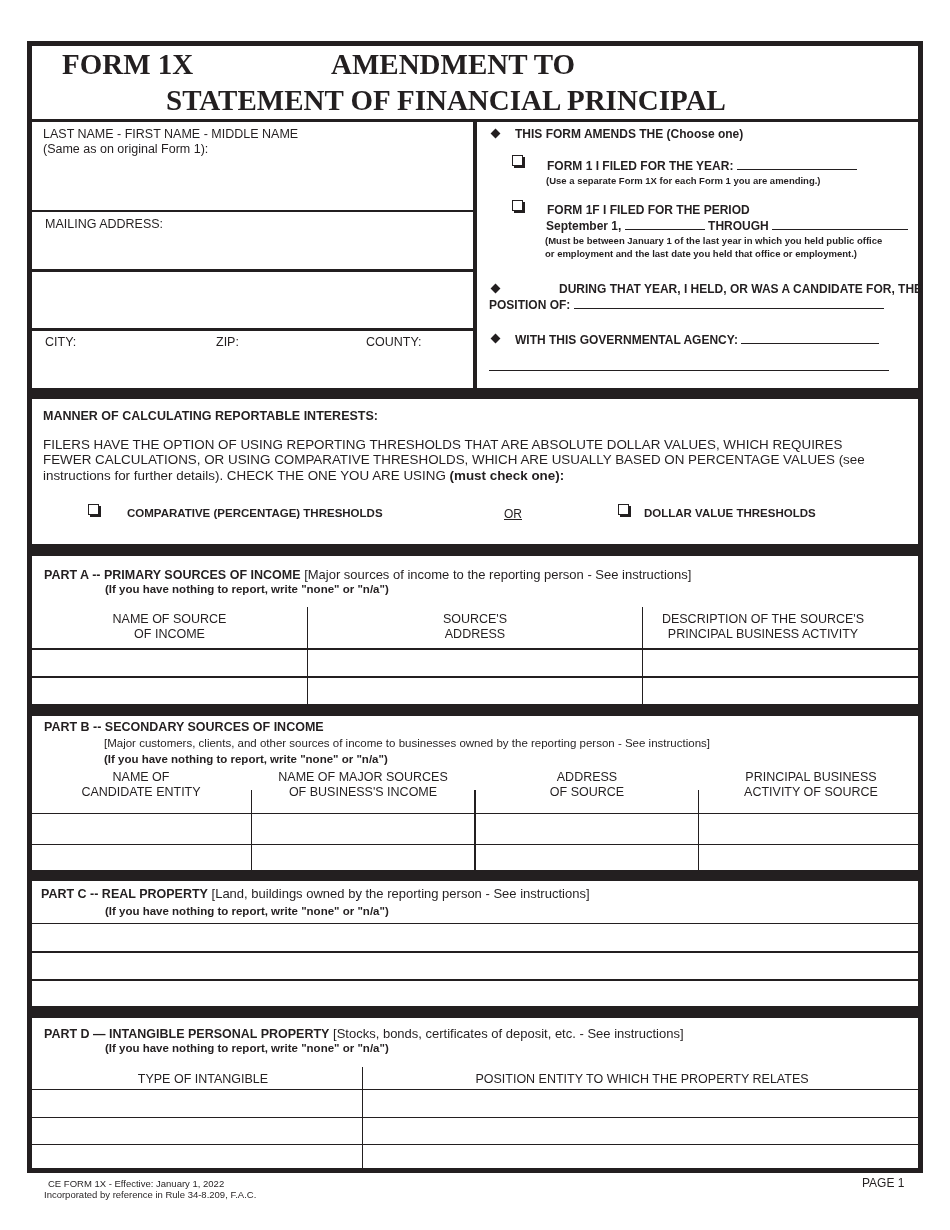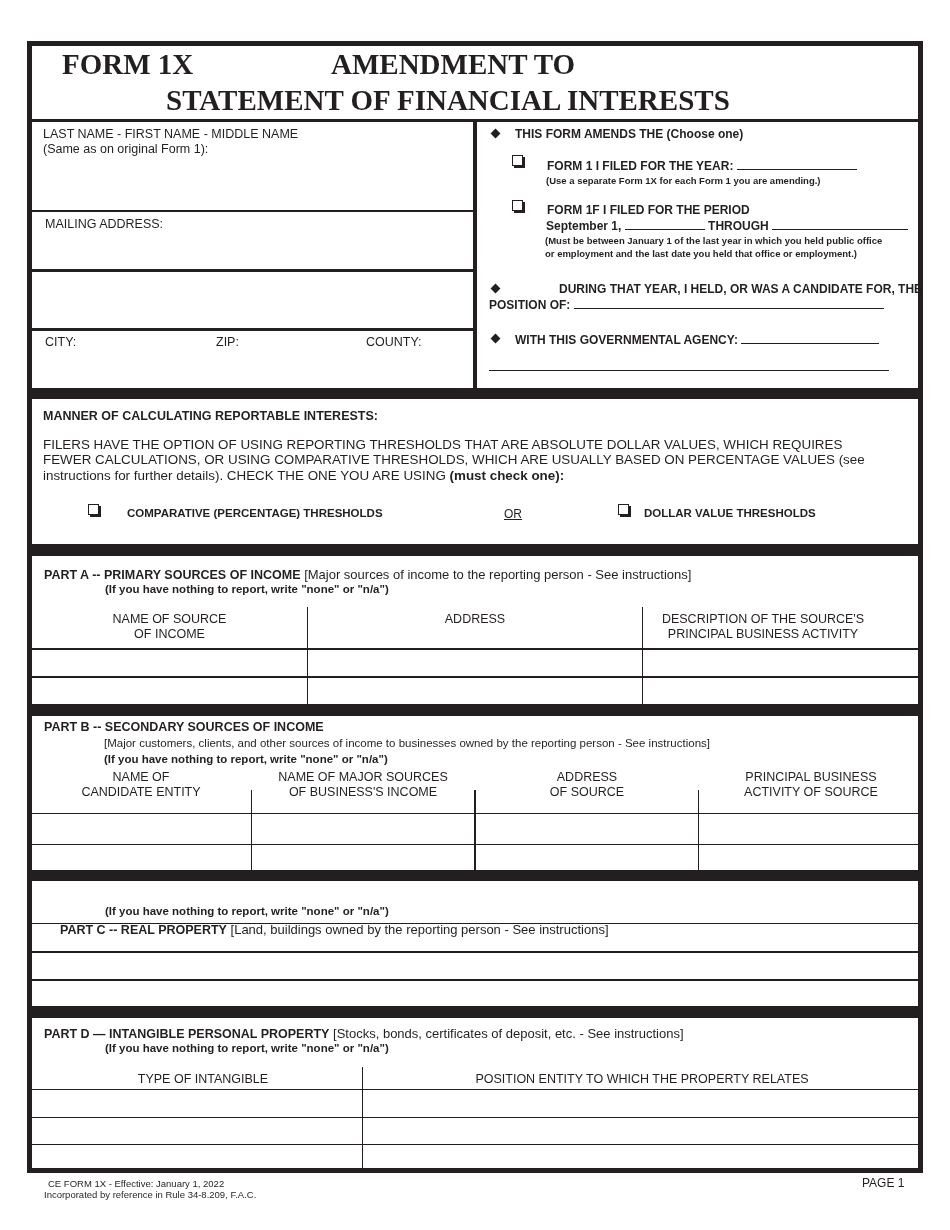--- a/index.html
+++ b/index.html
@@ -23,21 +23,21 @@
   .field { position: absolute; background: transparent; }
   .foot { font-size: 9.5px; color: #231f20; white-space: nowrap; }
 </style>
 </head>
 <body>
 
 <div class="frame"></div>
 
 <div class="abs serif-title" style="left:62px; top:48px;">FORM 1X</div>
 <div class="abs serif-title" style="left:331px; top:48px;">AMENDMENT TO</div>
-<div class="abs serif-title" style="left:166px; top:84px;">STATEMENT OF FINANCIAL INTERESTS</div>
+<div class="abs serif-title" style="left:166px; top:84px;">STATEMENT OF FINANCIAL PRINCIPAL</div>
 <div class="hl" style="left:30px; top:119px; width:890px; height:3px;"></div>
 
 <div class="bar" style="left:473px; top:121px; width:4px; height:268px;"></div>
 
 <div class="abs lbl" style="left:43px; top:127px;">LAST NAME - FIRST NAME - MIDDLE NAME</div>
 <div class="abs lbl" style="left:43px; top:142px;">(Same as on original Form 1):</div>
 <div class="field" style="left:32px; top:158px; width:440px; height:52px;"></div>
 <div class="hl" style="left:30px; top:210px; width:444px;"></div>
 
 <div class="abs lbl" style="left:45px; top:217px;">MAILING ADDRESS:</div>
@@ -109,20 +109,21 @@
   <span class="b" style="font-size:12.5px;">PART A -- PRIMARY SOURCES OF INCOME</span>
   <span>[Major sources of income to the reporting person - See instructions]</span>
 </div>
 <div class="abs lbl b" style="left:105px; top:583px; font-size:11.5px;">(If you have nothing to report, write "none" or "n/a")</div>
 
 <div class="abs colhead" style="left:32px; top:612px; width:275px;">
   <div>NAME OF SOURCE</div>
     <div>OF INCOME</div>
 </div>
 <div class="abs colhead" style="left:308px; top:612px; width:334px;">
+  <div>SOURCE'S</div>
     <div>ADDRESS</div>
 </div>
 <div class="abs colhead" style="left:643px; top:612px; width:240px;">
   <div>DESCRIPTION OF THE SOURCE'S</div>
     <div>PRINCIPAL BUSINESS ACTIVITY</div>
 </div>
 
 <div class="vl" style="left:307px; top:607px; height:98px;"></div>
 <div class="vl" style="left:642px; top:607px; height:98px;"></div>
 <div class="hl" style="left:30px; top:648px; width:890px;"></div>
@@ -166,21 +167,21 @@
 <div class="field" style="left:477px; top:814px; width:220px; height:30px;"></div>
 <div class="field" style="left:700px; top:814px; width:218px; height:30px;"></div>
 <div class="hl1" style="left:30px; top:844px; width:890px;"></div>
 <div class="field" style="left:32px; top:845px; width:218px; height:25px;"></div>
 <div class="field" style="left:253px; top:845px; width:220px; height:25px;"></div>
 <div class="field" style="left:477px; top:845px; width:220px; height:25px;"></div>
 <div class="field" style="left:700px; top:845px; width:218px; height:25px;"></div>
 
 <div class="bar" style="left:30px; top:870px; width:890px; height:11px;"></div>
 
-<div class="abs lbl" style="left:60px; top:886px; font-size:13px;margin-top:36px;">
+<div class="abs lbl" style="left:41px; top:886px; font-size:13px;">
   <span class="b" style="font-size:12.5px;">PART C -- REAL PROPERTY</span>
   <span>[Land, buildings owned by the reporting person - See instructions]</span>
 </div>
 <div class="abs lbl b" style="left:105px; top:905px; font-size:11.5px;">(If you have nothing to report, write "none" or "n/a")</div>
 
 <div class="hl1" style="left:30px; top:923px; width:890px;"></div>
 <div class="field" style="left:32px; top:924px; width:886px; height:27px;"></div>
 <div class="hl" style="left:30px; top:951px; width:890px;"></div>
 <div class="field" style="left:32px; top:953px; width:886px; height:25px;"></div>
 <div class="hl" style="left:30px; top:979px; width:890px;"></div>

